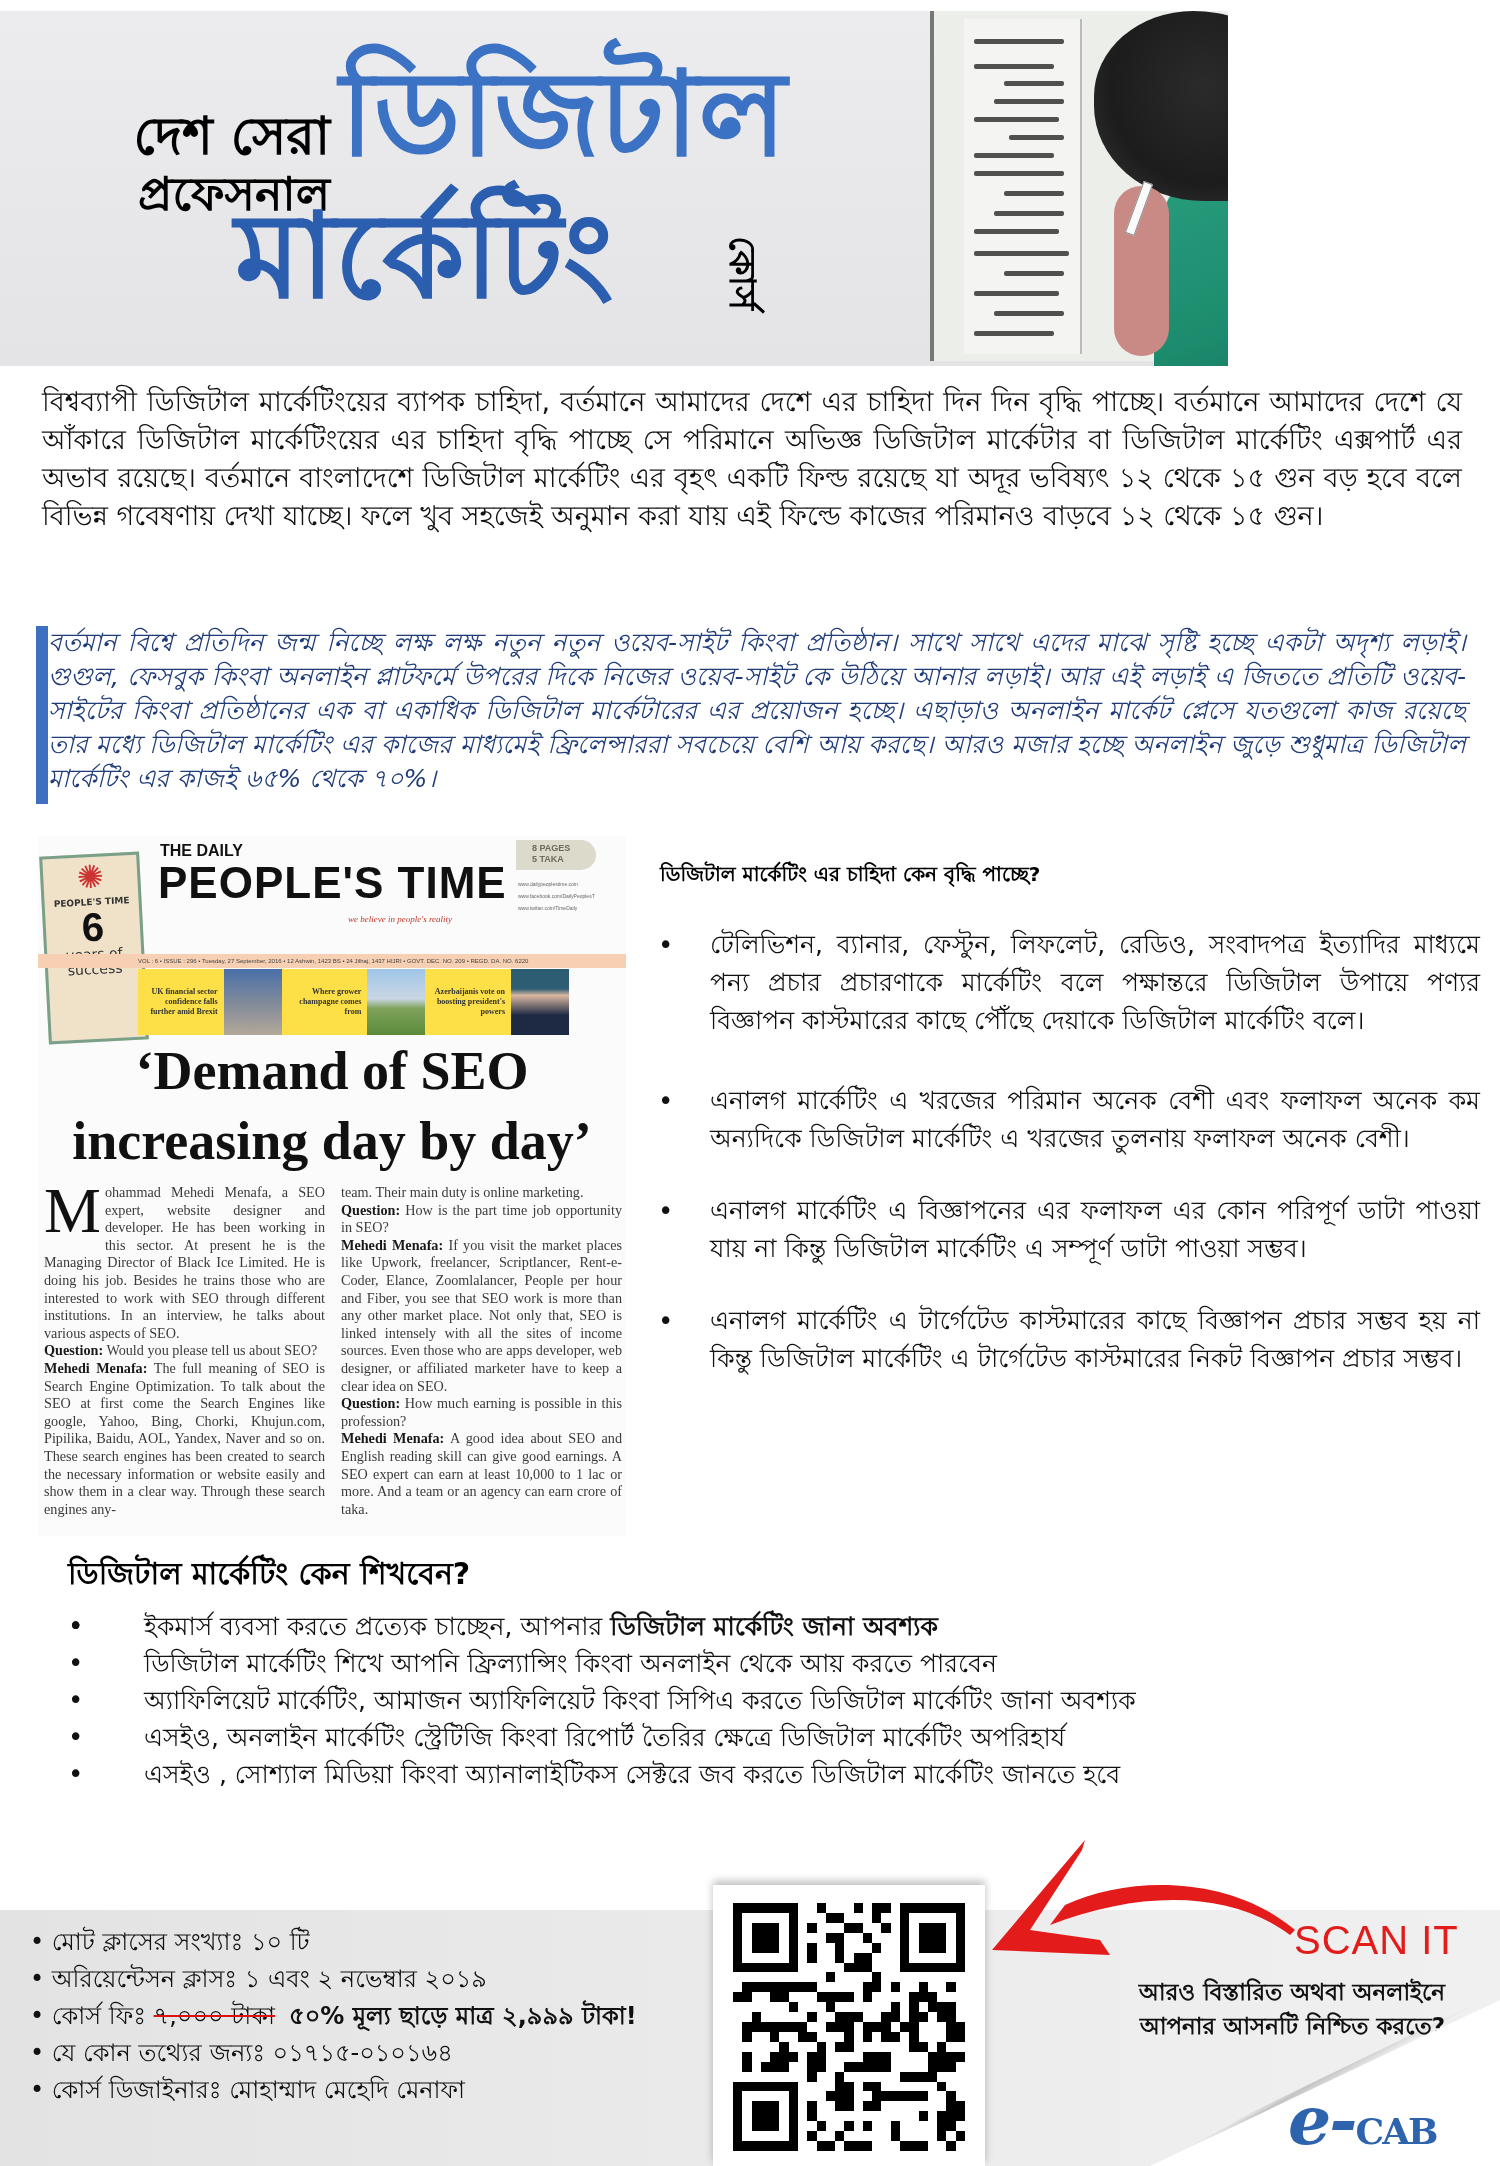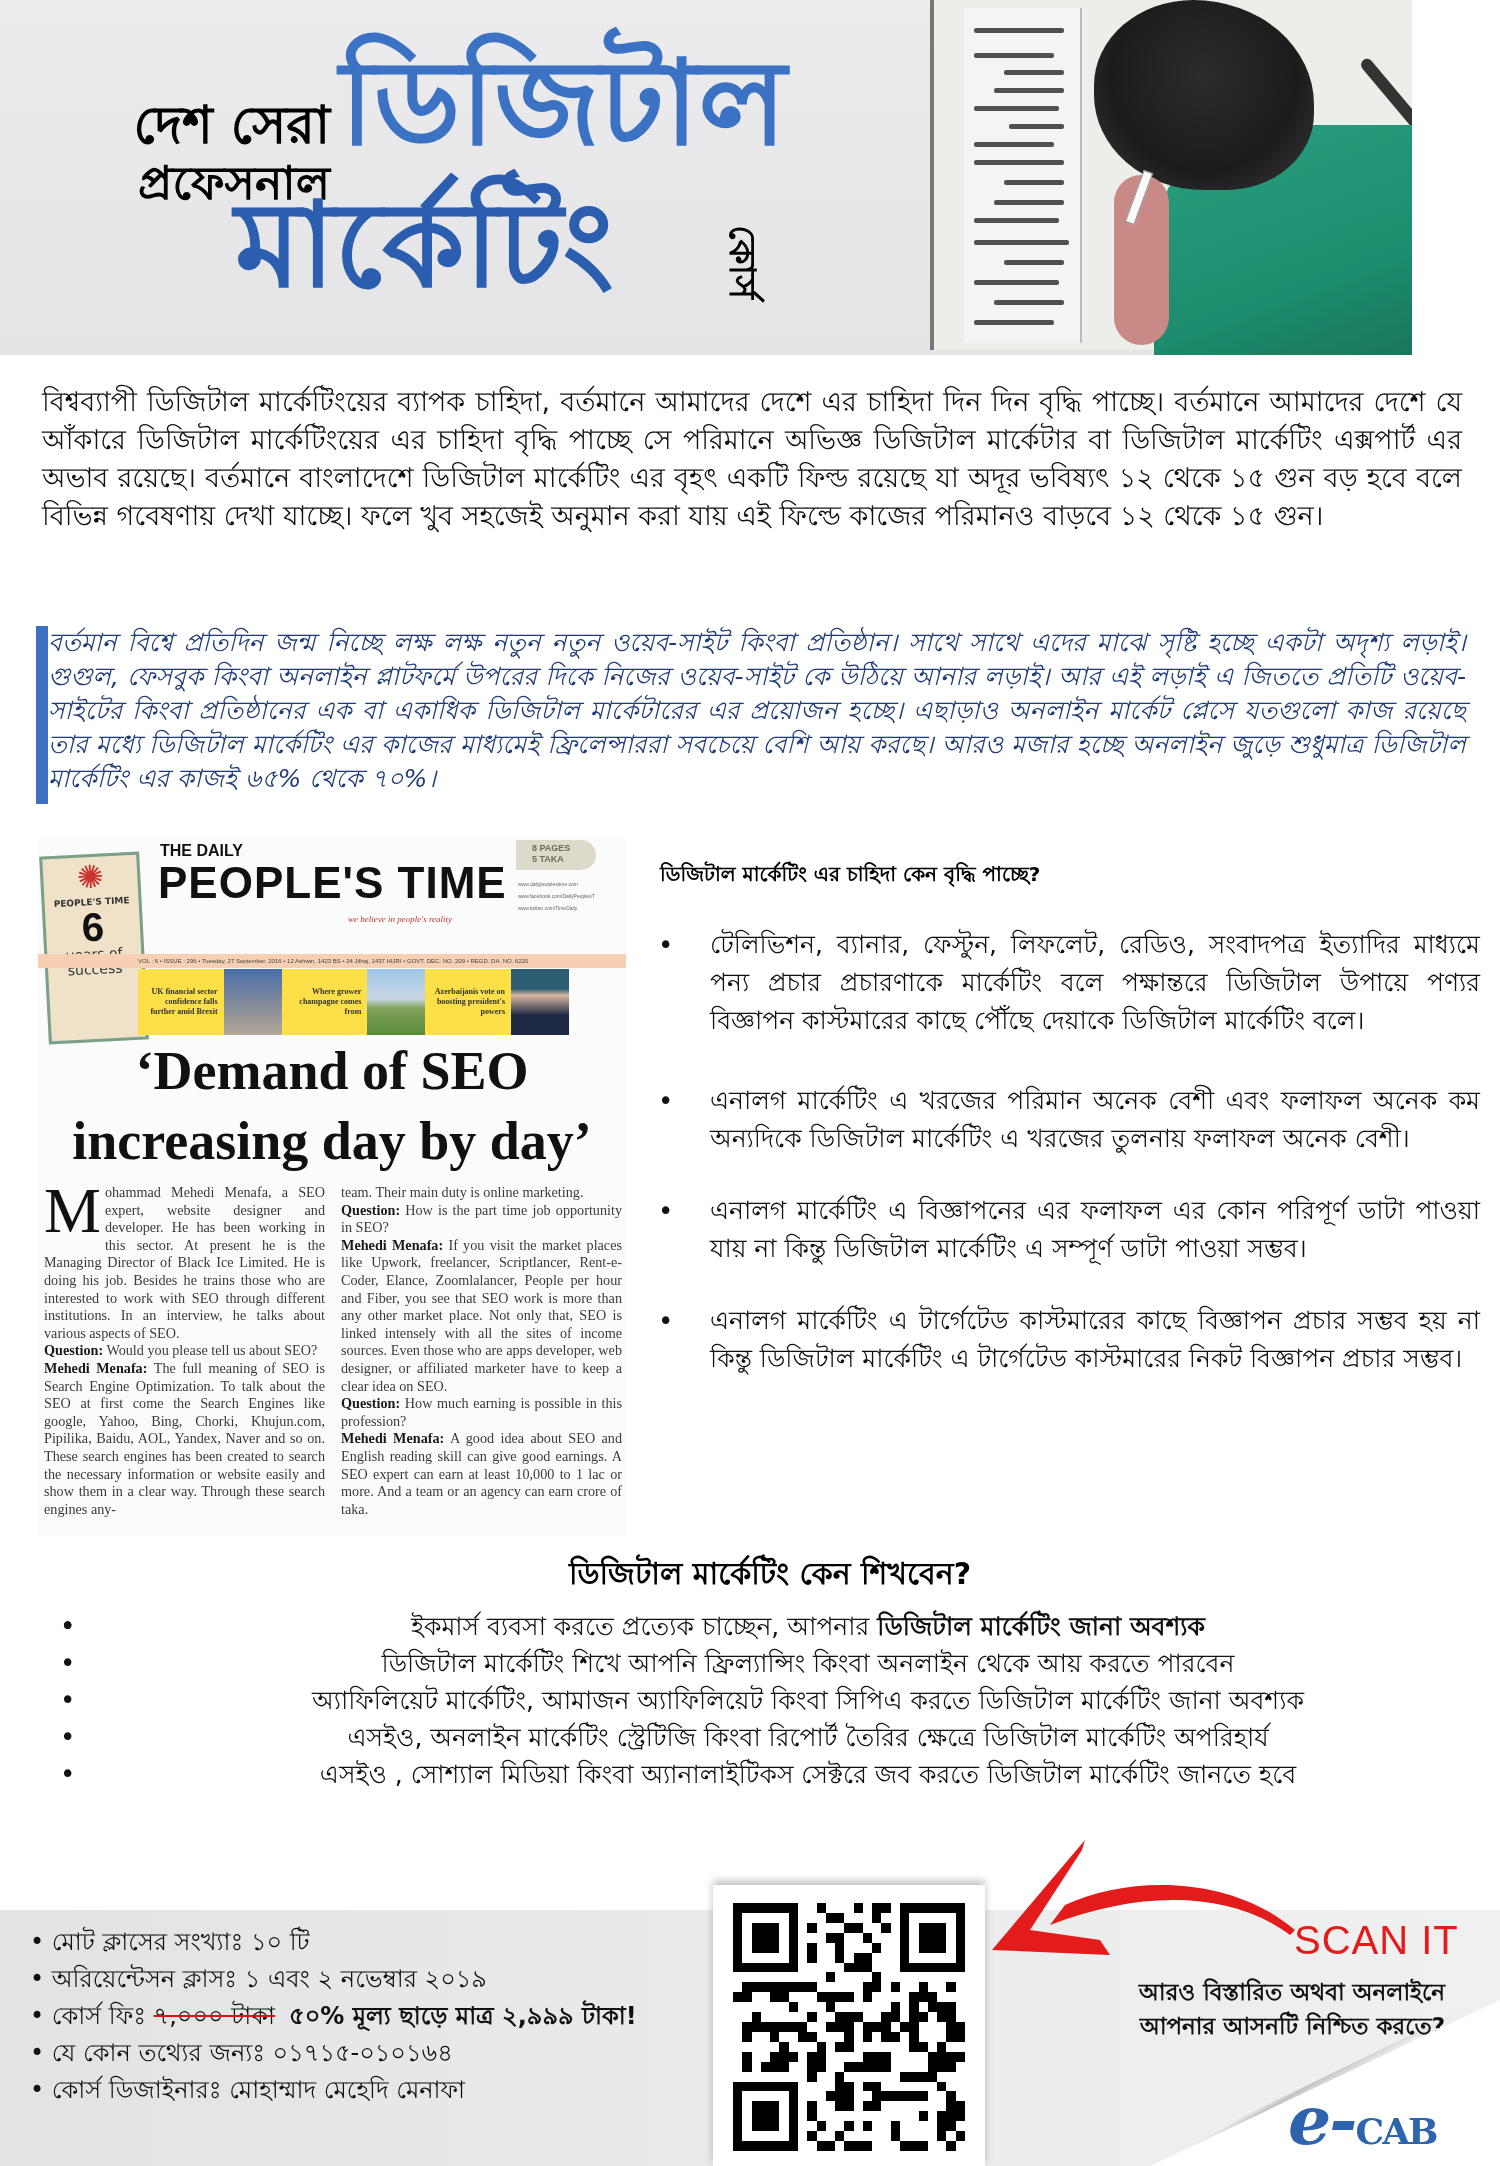--- a/index.html
+++ b/index.html
@@ -1,20 +1,20 @@
 <!DOCTYPE html>
 <html><head>
 <meta charset="utf-8">
 <style>
   * { box-sizing: border-box; margin: 0; padding: 0; }
   html, body { width: 1500px; height: 2166px; background: #ffffff; overflow: hidden; }
   body { position: relative; font-family: "DejaVu Sans", "Liberation Sans", sans-serif; color: #111; }
 
   
-  .header { position: absolute; left: 0; top: 0; width: 1412px; height: 355px; background: linear-gradient(180deg,#ececee 0%, #e4e4e6 100%); overflow: hidden; }
+  .header { position: absolute; left: 0; top: 11px; width: 1228px; height: 355px; background: linear-gradient(180deg,#ececee 0%, #e4e4e6 100%); overflow: hidden; }
   .tagline { position: absolute; left: 40px; top: 95px; width: 290px; text-align: right; font-weight: bold; color: #000; }
   .tagline .l1 { font-size: 52px; line-height: 60px; display: block; }
   .tagline .l2 { font-size: 46px; line-height: 56px; display: block; }
   .title-big { position: absolute; color: #3a6fbf; font-weight: bold; white-space: nowrap; }
   .title-big.t1 { left: 340px; top: 28px; font-size: 118px; line-height: 150px; color: #3b72c3; }
   .title-big.t2 { left: 235px; top: 170px; font-size: 118px; line-height: 150px; color: #2c5eb0; }
   .course-vertical { position: absolute; left: 770px; top: 225px; transform: rotate(90deg); transform-origin: left top; font-size: 36px; font-weight: bold; color: #000; }
   .header-photo { position: absolute; left: 930px; top: 0; width: 570px; height: 350px; background: #eceeea; border-left: 4px solid #777; }
   .photo-board { position: absolute; left: 30px; top: 8px; width: 118px; height: 335px; background: #f4f4f2; border-right: 2px solid #bbb; }
   .board-line { position: absolute; left: 10px; height: 5px; background: #333; border-radius: 2px; opacity: .85; }
@@ -56,21 +56,21 @@
 
   
   .why-demand { position: absolute; left: 660px; top: 852px; width: 820px; }
   .why-demand h2 { font-size: 20px; font-weight: bold; line-height: 44px; color:#000; }
   .bul-list { list-style: none; margin-top: 30px; }
   .bul-list li { position: relative; padding-left: 50px; font-size: 25px; line-height: 38px; text-align: justify; margin-bottom: 34px; }
   .bul-list li .dot { position: absolute; left: -2px; top: 0; font-size: 26px; }
   .why-demand .bul-list li:nth-child(1) { margin-bottom: 42px; }
 
   
-  .why-learn { position: absolute; left: 60px; top: 1552px; width: 1420px; text-align: center; }
+  .why-learn { position: absolute; left: 68px; top: 1552px; width: 1420px; }
   .why-learn h2 { font-size: 30px; font-weight: bold; line-height: 44px; color: #000; }
   .learn-list { list-style: none; margin-top: 12px; }
   .learn-list li { position: relative; padding-left: 76px; font-size: 25px; line-height: 37px; }
   .learn-list li .dot { position: absolute; left: 0; top: 0; font-size: 26px; }
 
   
   .info { position: absolute; left: 0; top: 1910px; width: 1500px; height: 256px; background: linear-gradient(90deg,#e3e3e3 0%, #ececec 60%, #f0f0f0 100%); }
   .info-list { position: absolute; left: 30px; top: 14px; list-style: none; }
   .info-list li { font-size: 24px; line-height: 37px; color: #111; white-space: nowrap; }
   .info-list li .strike { text-decoration: line-through; text-decoration-color: #d11; }

